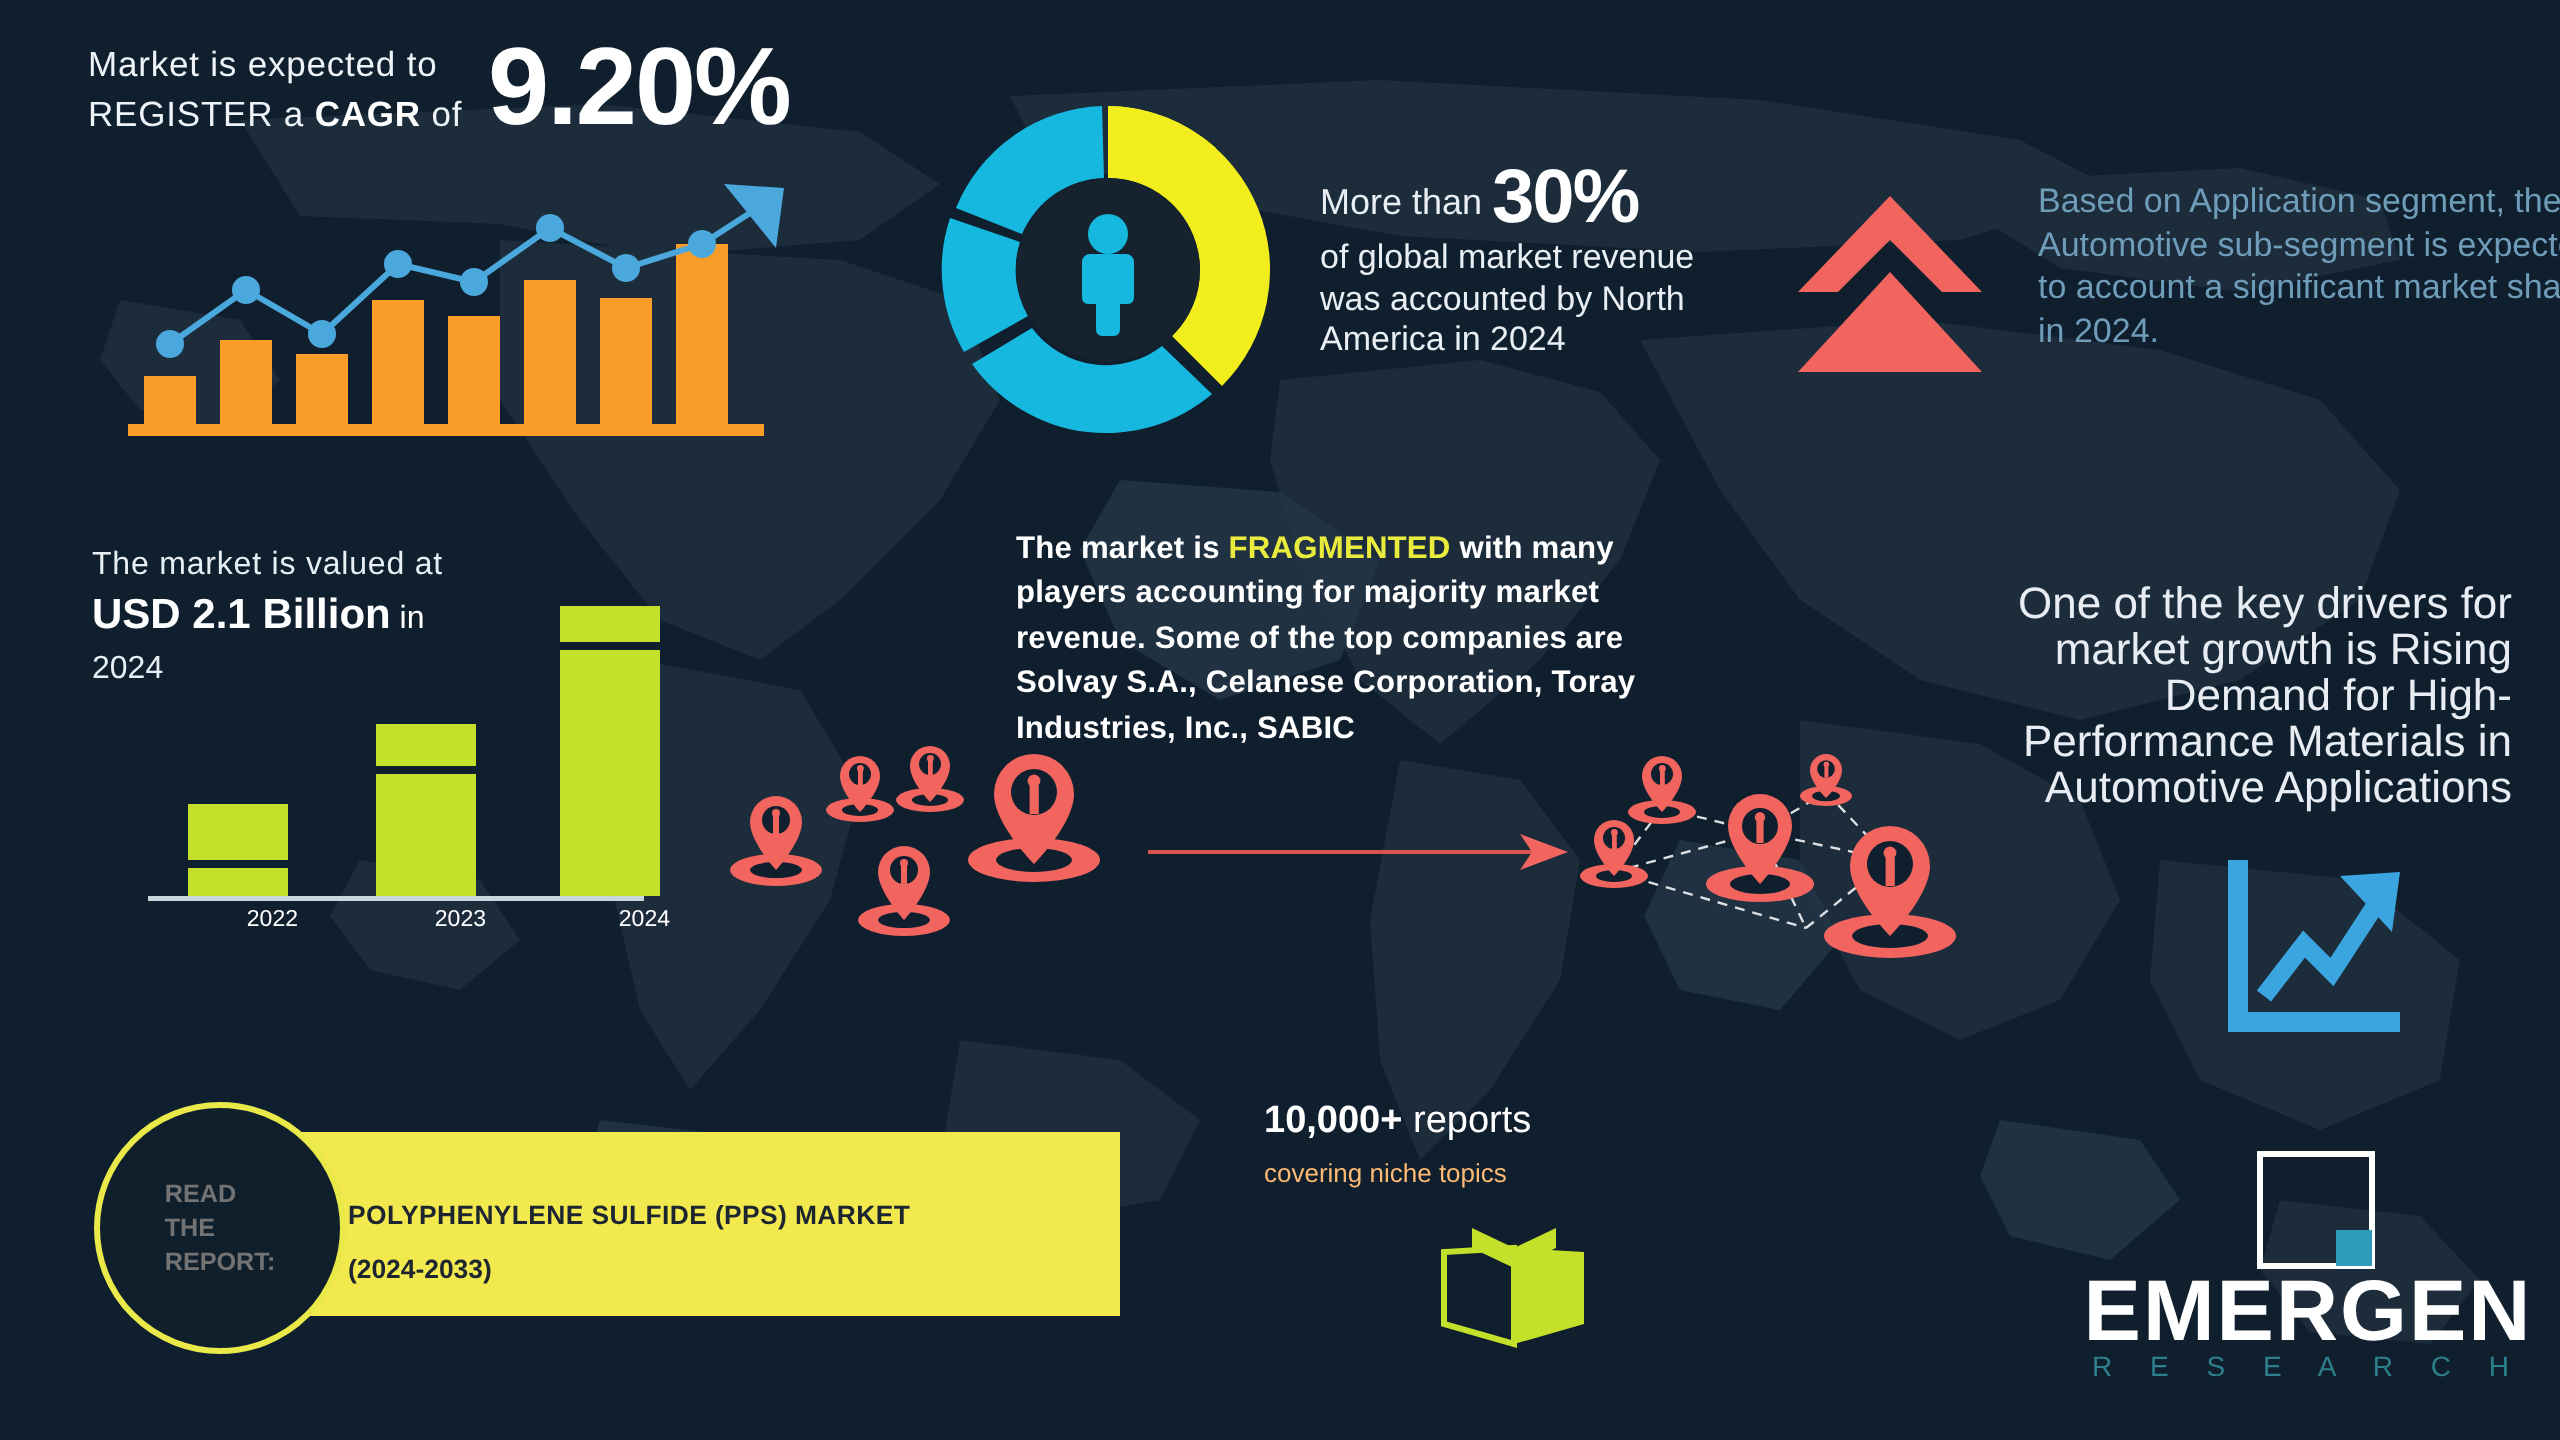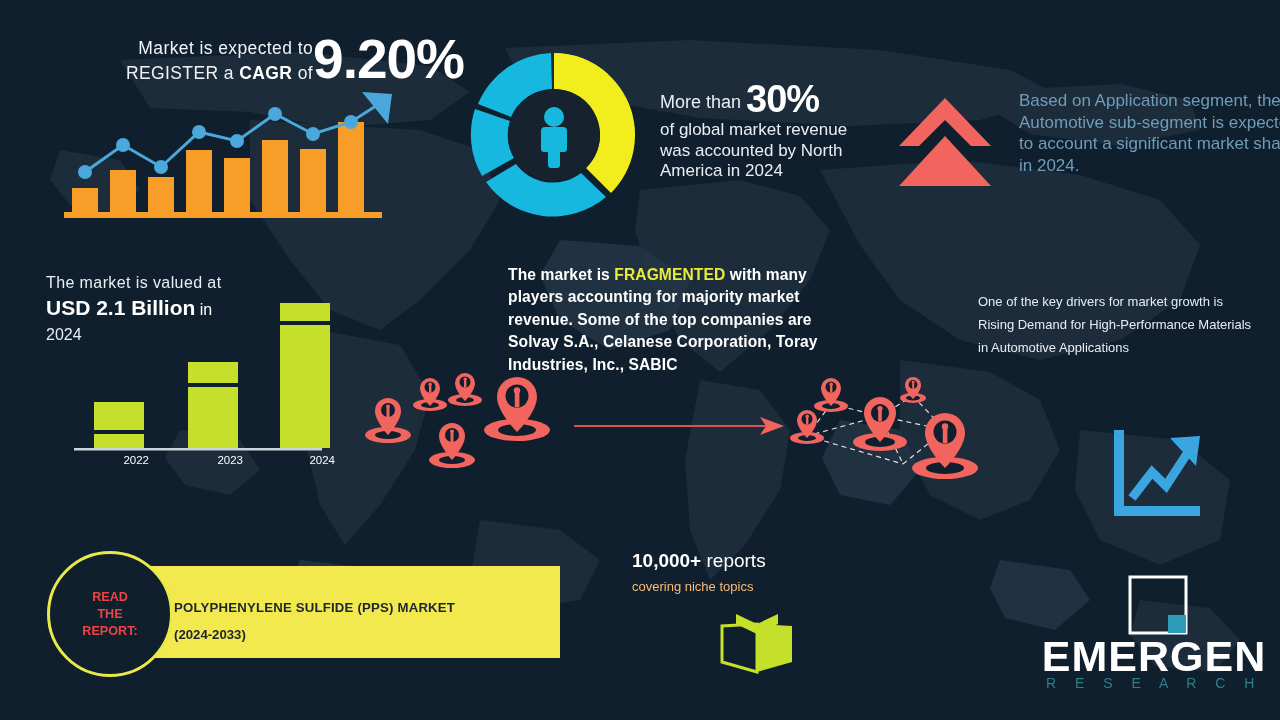--- a/index.html
+++ b/index.html
@@ -8,21 +8,21 @@
     background:#10202e;
     font-family:"Liberation Sans", sans-serif;
     color:#ffffff;
     position:relative;
   }
   #stage{position:absolute;inset:0;width:1280px;height:720px;overflow:hidden;background:#0f1f2d;}
   .worldmap{position:absolute;inset:0;width:1280px;height:720px;opacity:1;}
   .abs{position:absolute;}
 
   
-  #cagr-block{left:44px;top:28px;width:420px;text-align:right;}
+  #cagr-block{left:44px;top:12px;width:420px;}
   #cagr-text{display:inline-block;vertical-align:top;width:200px;font-size:17.5px;line-height:25px;color:#eef3f7;letter-spacing:.4px;padding-top:8px;}
   #cagr-text b{font-weight:bold;color:#ffffff;}
   #cagr-value{display:inline-block;vertical-align:top;font-size:55px;line-height:62px;font-weight:bold;color:#ffffff;letter-spacing:-1px;}
 
   
   #growth-chart{left:62px;top:84px;width:350px;height:140px;}
 
   
   #donut-wrap{left:466px;top:50px;width:176px;height:170px;}
 
@@ -52,32 +52,32 @@
   
   #frag-block{left:508px;top:264px;width:348px;font-size:15.6px;line-height:22.4px;color:#ffffff;font-weight:bold;letter-spacing:.1px;}
   #frag-block .hl{color:#e9ec3c;}
 
   
   #pins-left{left:360px;top:372px;width:210px;height:110px;}
   #pins-right{left:785px;top:368px;width:215px;height:120px;}
   #flow-arrow{left:570px;top:408px;width:220px;height:36px;}
 
   
-  #driver-block{left:978px;top:290px;width:278px;font-size:13px;line-height:23px;color:#e7edf3;}
+  #driver-block{left:978px;top:290px;width:278px;font-size:22px;line-height:23px;color:#e7edf3;text-align:right;}
 
   
   #blue-chart{left:1108px;top:428px;width:96px;height:92px;}
 
   
   #report-bar{left:150px;top:566px;width:410px;height:92px;background:#f2e94e;}
   #report-title{position:absolute;left:24px;top:34px;font-size:13.2px;font-weight:bold;color:#1c2530;letter-spacing:.2px;}
   #report-years{position:absolute;left:24px;top:61px;font-size:13.2px;font-weight:bold;color:#1c2530;}
   #report-circle{left:47px;top:551px;width:120px;height:120px;border-radius:50%;background:#101f2c;border:3px solid #e9e94a;
      display:flex;align-items:center;justify-content:center;}
-  #report-circle span{font-size:12.6px;font-weight:bold;line-height:17px;color:#ef4444;text-align:center;}
+  #report-circle span{font-size:12.6px;font-weight:bold;line-height:17px;color:#737373;}
 
   
   #reports-block{left:632px;top:548px;width:250px;}
   #reports-l1{font-size:19px;line-height:26px;color:#ffffff;}
   #reports-l1 b{font-weight:bold;}
   #reports-l2{font-size:13px;line-height:26px;color:#fdba74;}
   #book-icon{left:718px;top:612px;width:78px;height:62px;}
 
   
   #logo{left:1040px;top:575px;width:228px;height:120px;}

